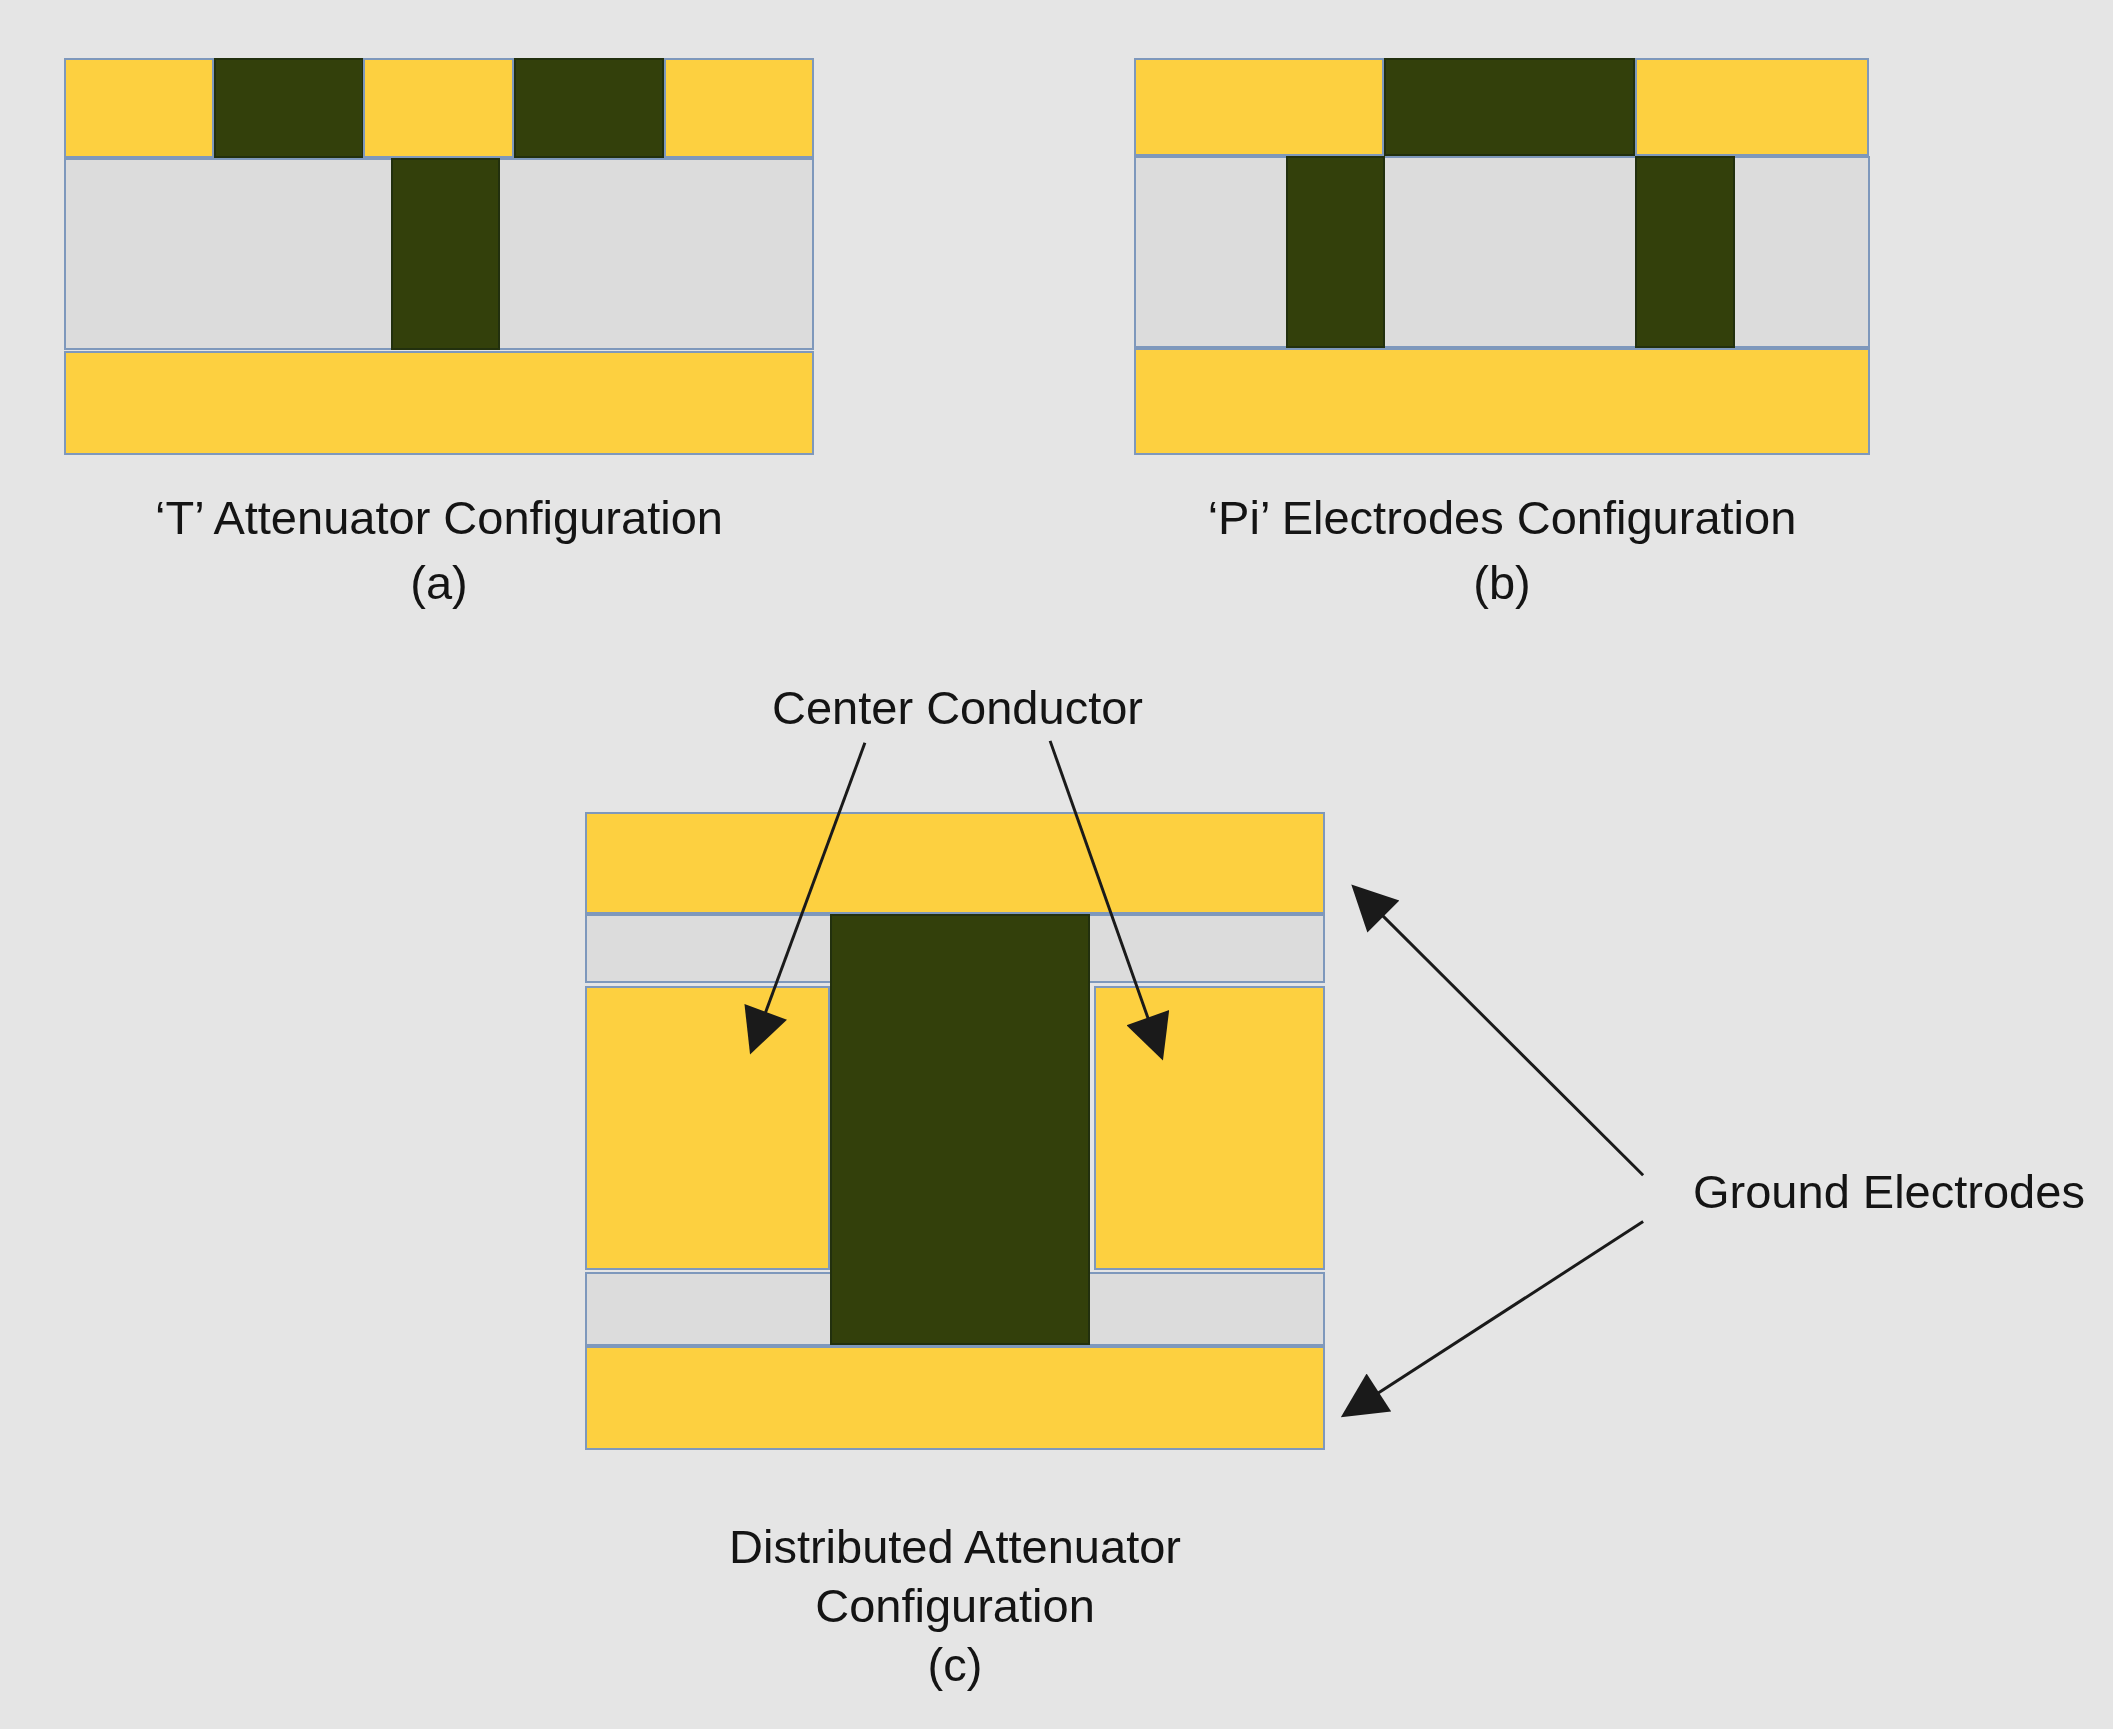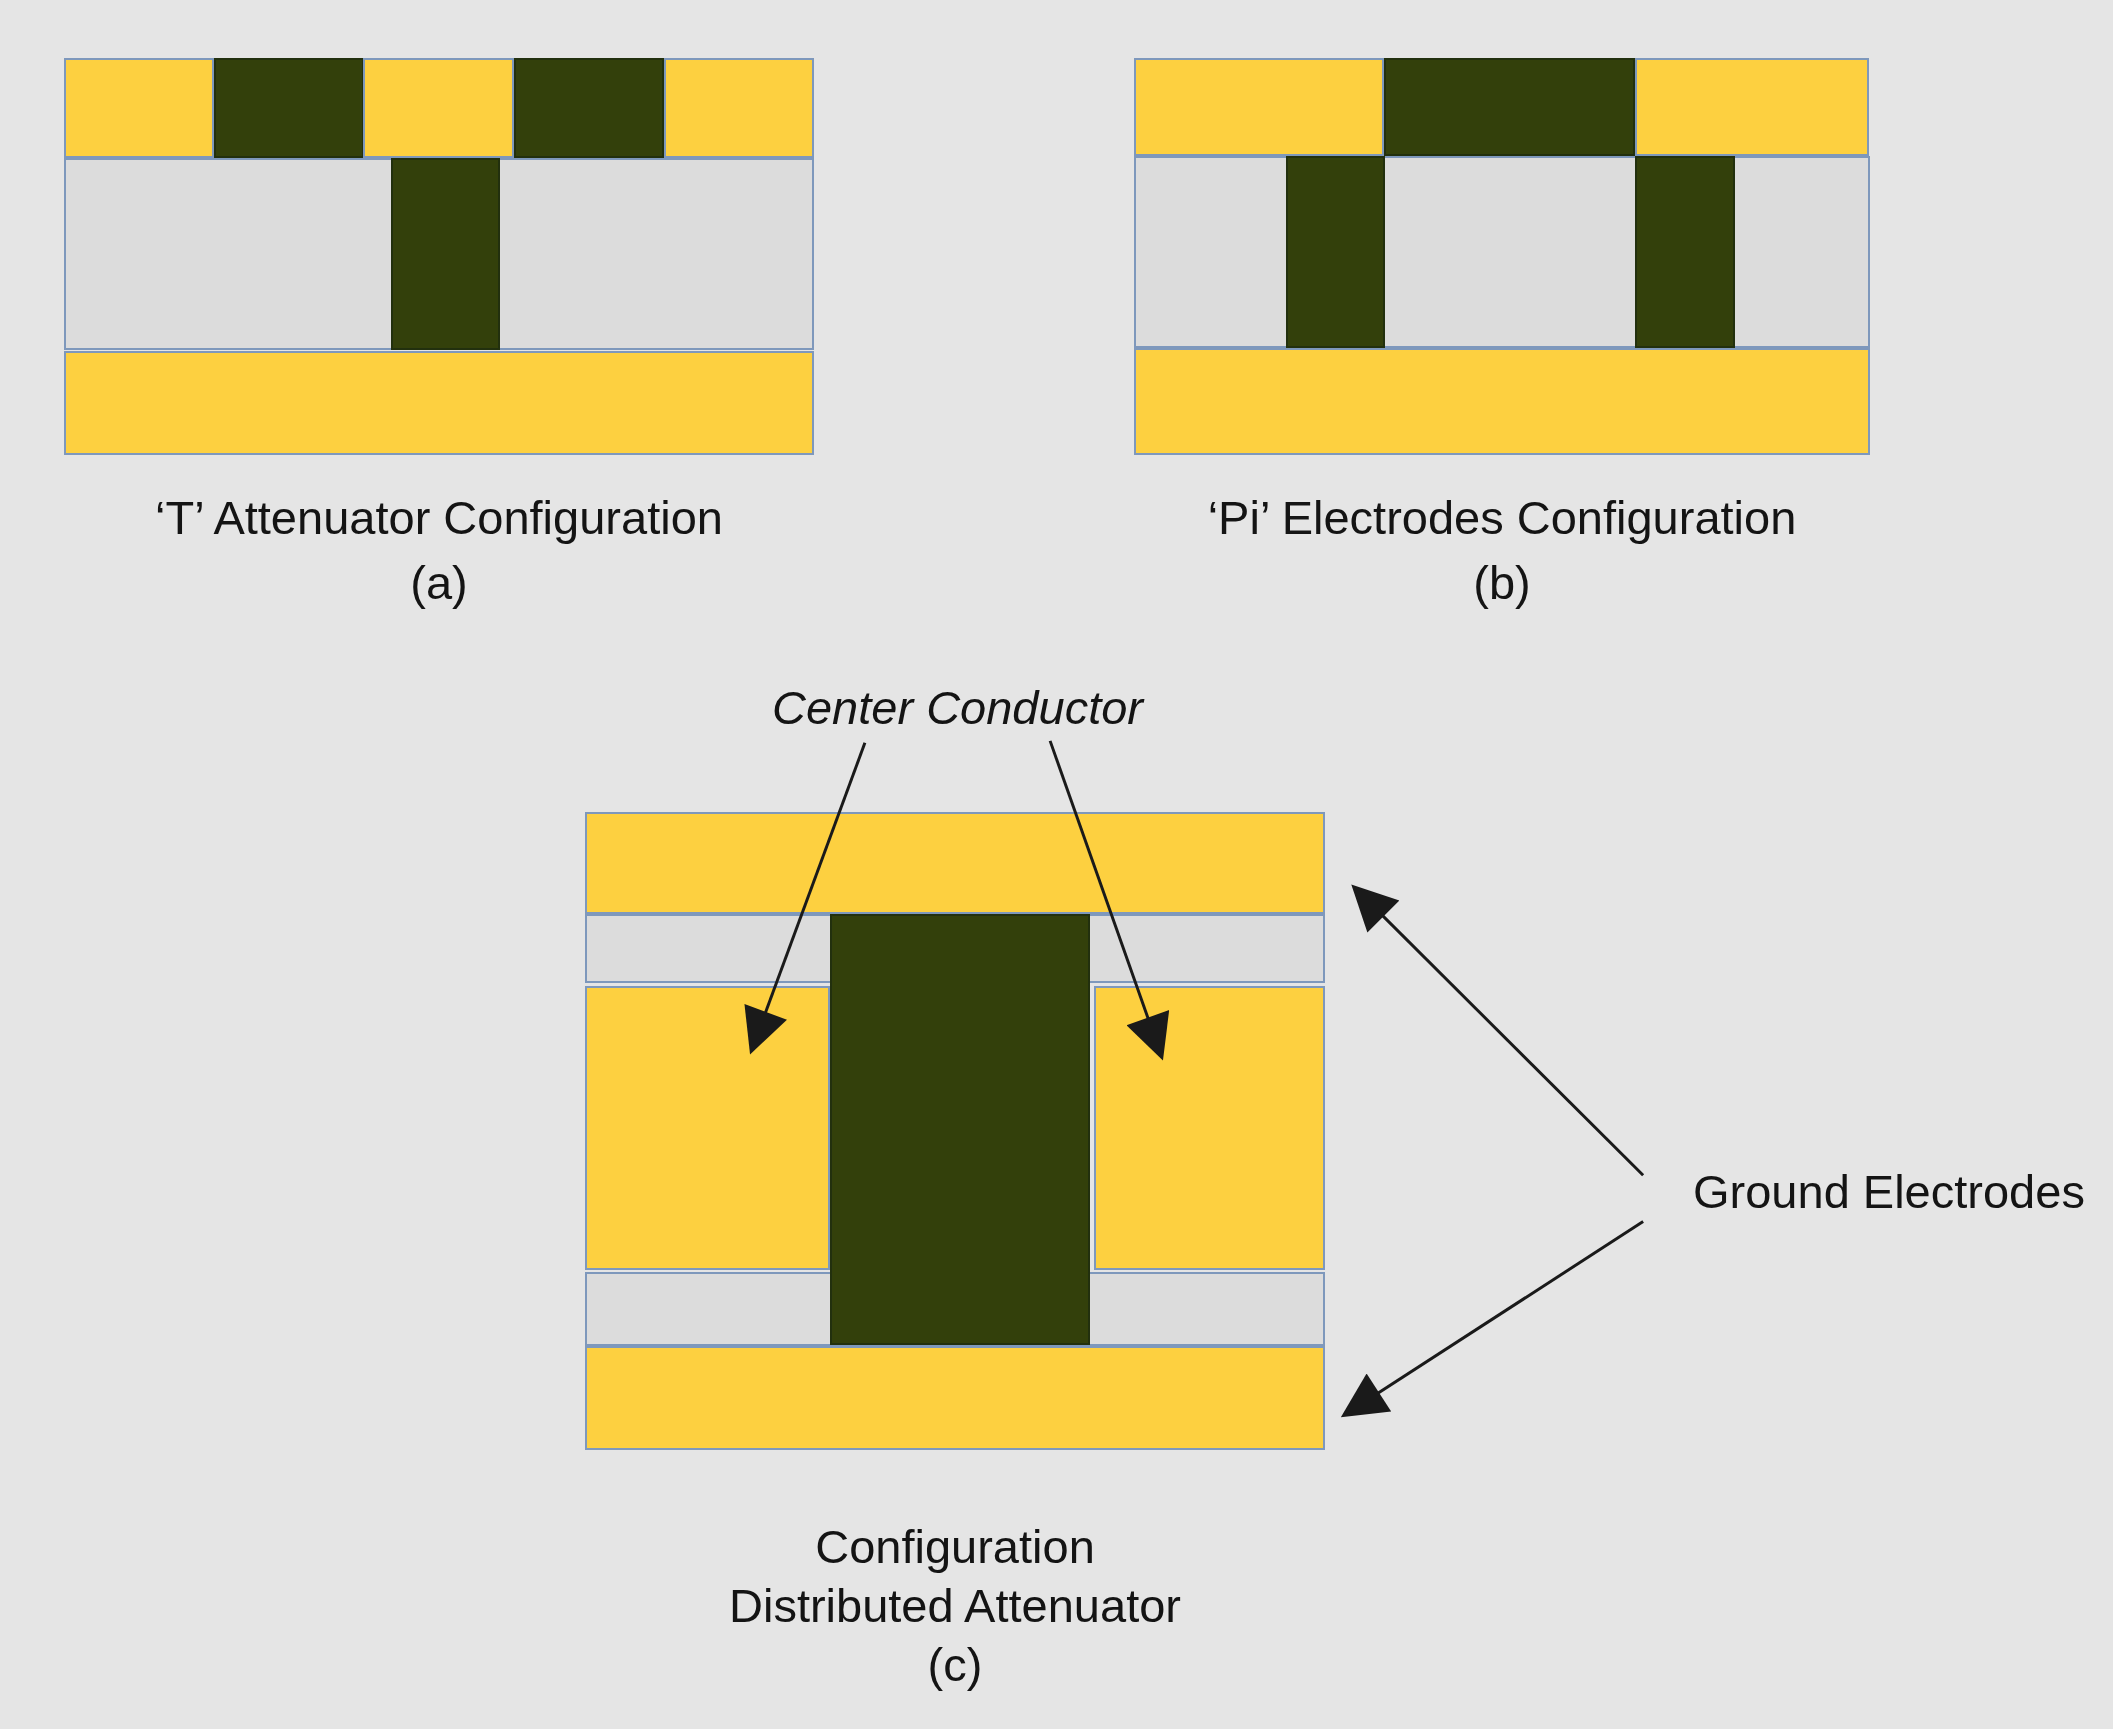--- a/index.html
+++ b/index.html
@@ -95,26 +95,26 @@
     <div class="blk gold" style="left:509px; top:174px; width:231px; height:284px;"></div>
 
     <div class="blk gray" style="left:0px; top:460px; width:740px; height:74px;"></div>
 
     <div class="blk gold" style="left:0px; top:534px; width:740px; height:104px;"></div>
 
     <div class="blk olive" style="left:245px; top:102px; width:260px; height:431px;"></div>
   </div>
 
   <div class="caption tight" style="left:585px; top:1517px; width:740px;">
+    <div>Distributed Attenuator</div>
     <div>Configuration</div>
-    <div>Distributed Attenuator</div>
     <div>(c)</div>
   </div>
 
-  <div class="annotation-label" style="left:585px; top:680px; width:745px; text-align:center;font-style:italic;">Center Conductor</div>
+  <div class="annotation-label" style="left:585px; top:680px; width:745px; text-align:center;">Center Conductor</div>
 
   <div class="annotation-label" style="left:1693px; top:1164px;">Ground Electrodes</div>
 
   <svg class="overlay" viewBox="0 0 2146 1756">
     <defs>
       <marker id="ah" viewBox="0 0 10 10" refX="9" refY="5" markerUnits="userSpaceOnUse" markerWidth="68" markerHeight="46" orient="auto">
         <path d="M 0 0 L 10 5 L 0 10 z" fill="#1A1A1A"></path>
       </marker>
     </defs>
     <line x1="878" y1="754" x2="763" y2="1066" stroke="#1A1A1A" stroke-width="3" marker-end="url(#ah)"></line>

